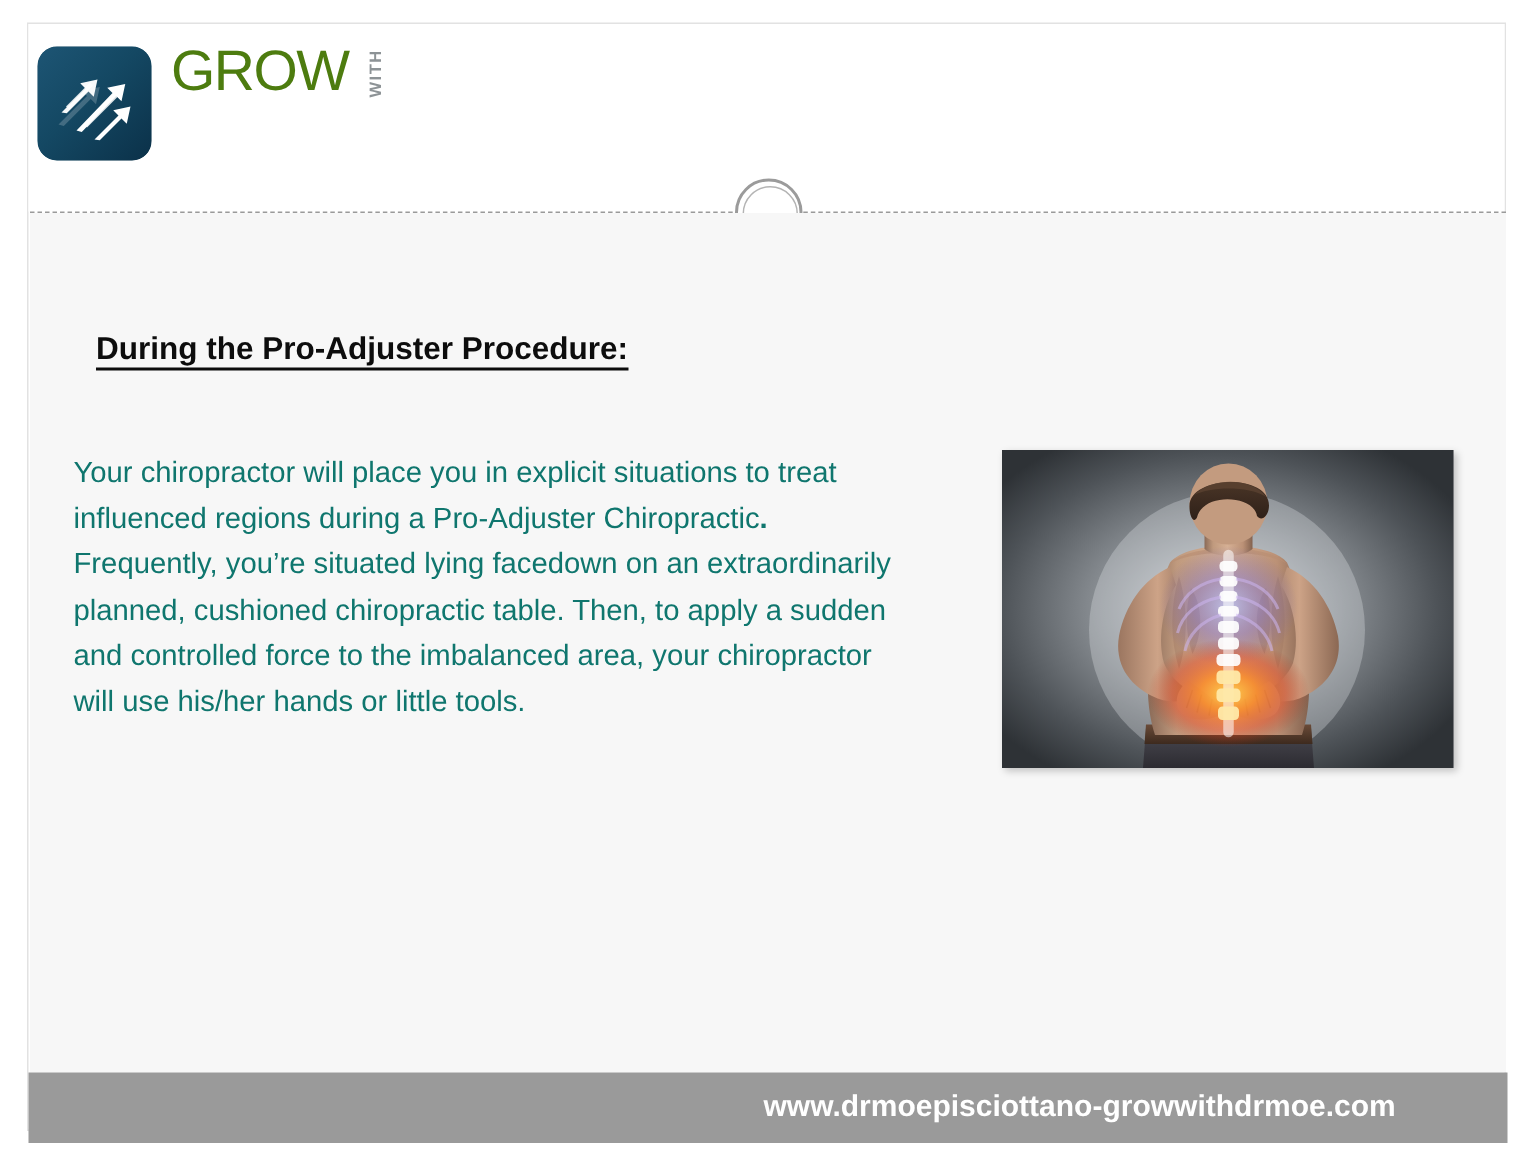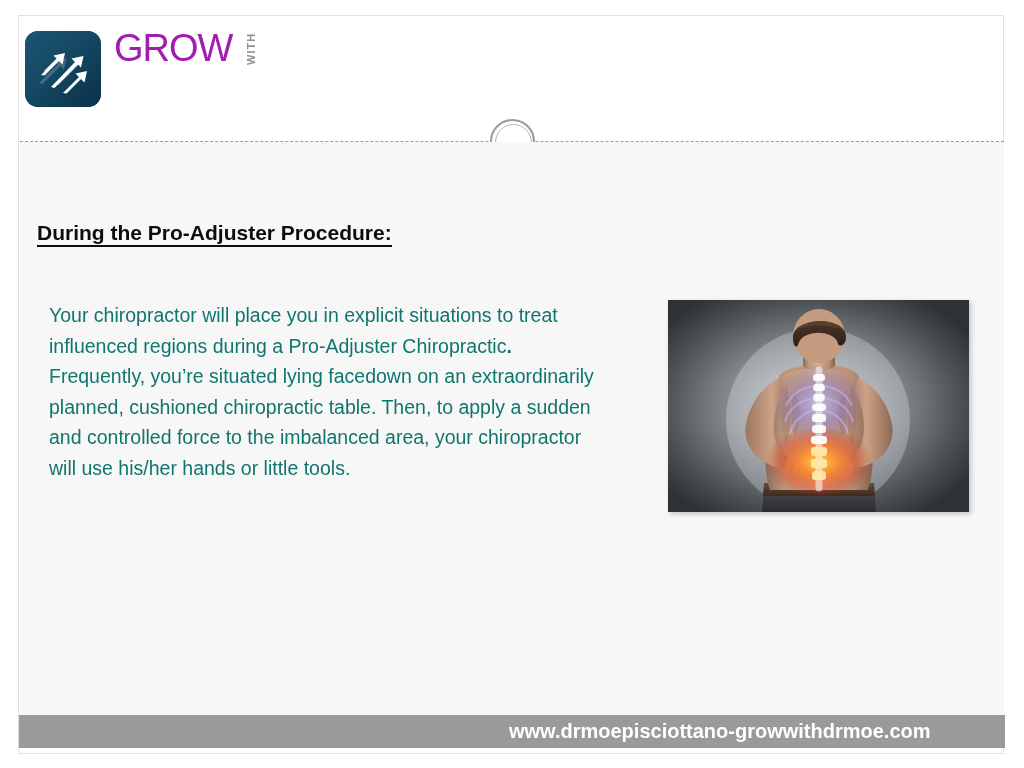--- a/index.html
+++ b/index.html
@@ -70,21 +70,21 @@
   }
   .logo-grow-row {
     display: flex;
     align-items: flex-start;
   }
   .logo-grow {
     font-family: "Liberation Sans", sans-serif;
     font-size: 38px;
     line-height: 38px;
     letter-spacing: -1px;
-    color: #a21caf;
+    color: #4d7c0f;
     font-weight: 400;
   }
   .logo-with {
     font-family: "Liberation Sans", sans-serif;
     font-size: 11px;
     letter-spacing: 1px;
     color: #8d9396;
     font-weight: 700;
     transform: rotate(-90deg);
     transform-origin: left top;
@@ -148,21 +148,21 @@
     position: absolute;
     left: 1px;
     top: 126px;
     width: 984px;
     height: 573px;
     background: #f7f7f7;
   }
 
   .title {
     position: absolute;
-    left: 17px;
+    left: 44px;
     top: 79px;
     font-size: 21px;
     font-weight: bold;
     color: #0d0d0d;
     letter-spacing: 0px;
     white-space: nowrap;
   }
   .title span {
     border-bottom: 2px solid #0d0d0d;
     padding-bottom: 1px;
@@ -191,21 +191,21 @@
     overflow: hidden;
   }
   .photo svg { display: block; width: 301px; height: 212px; }
 
   
   .footer-bar {
     position: absolute;
     left: 0px;
     top: 699px;
     width: 986px;
-    height: 33px;
+    height: 47px;
     background: #9a9a9a;
     display: flex;
     align-items: center;
   }
   .footer-url {
     position: absolute;
     left: 490px;
     font-size: 20px;
     font-weight: bold;
     color: #ffffff;

